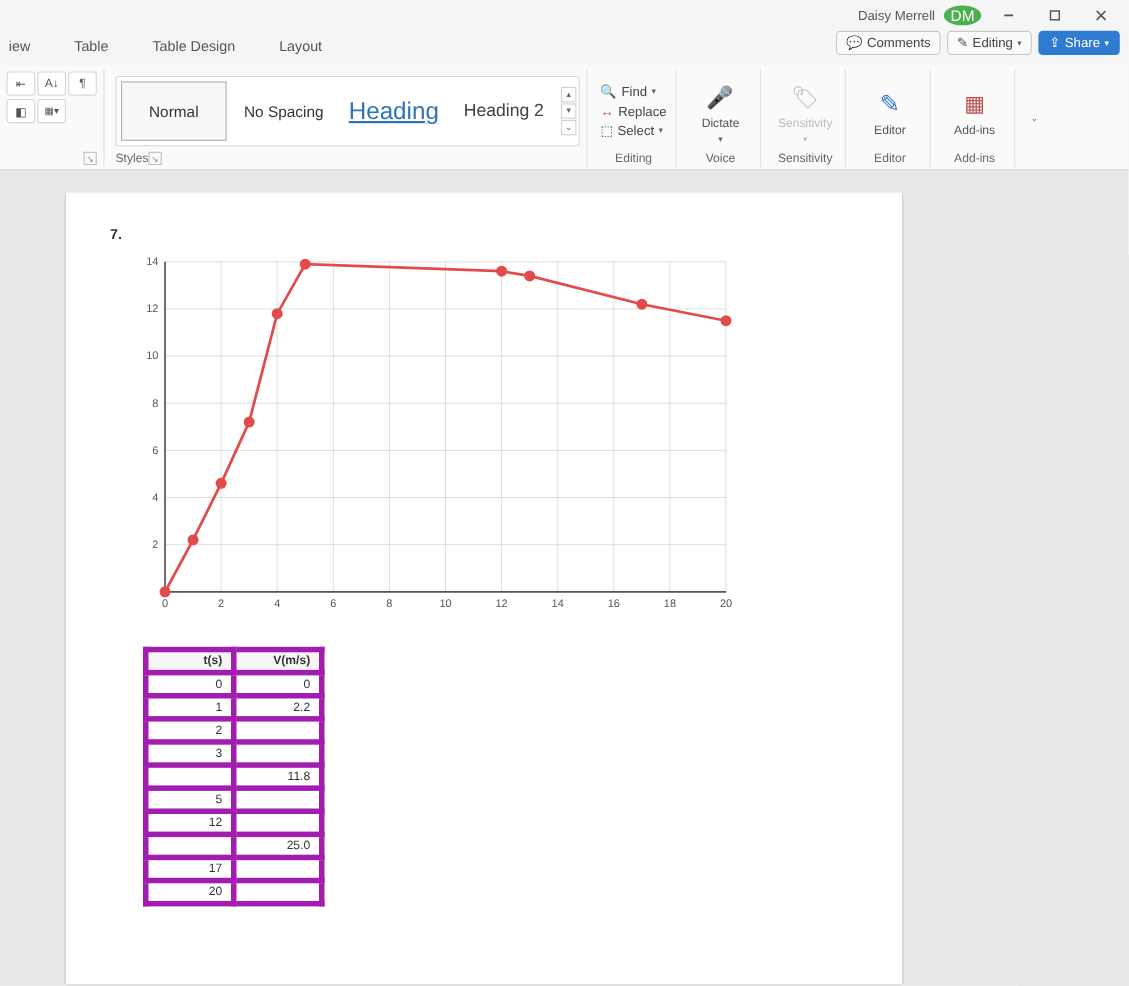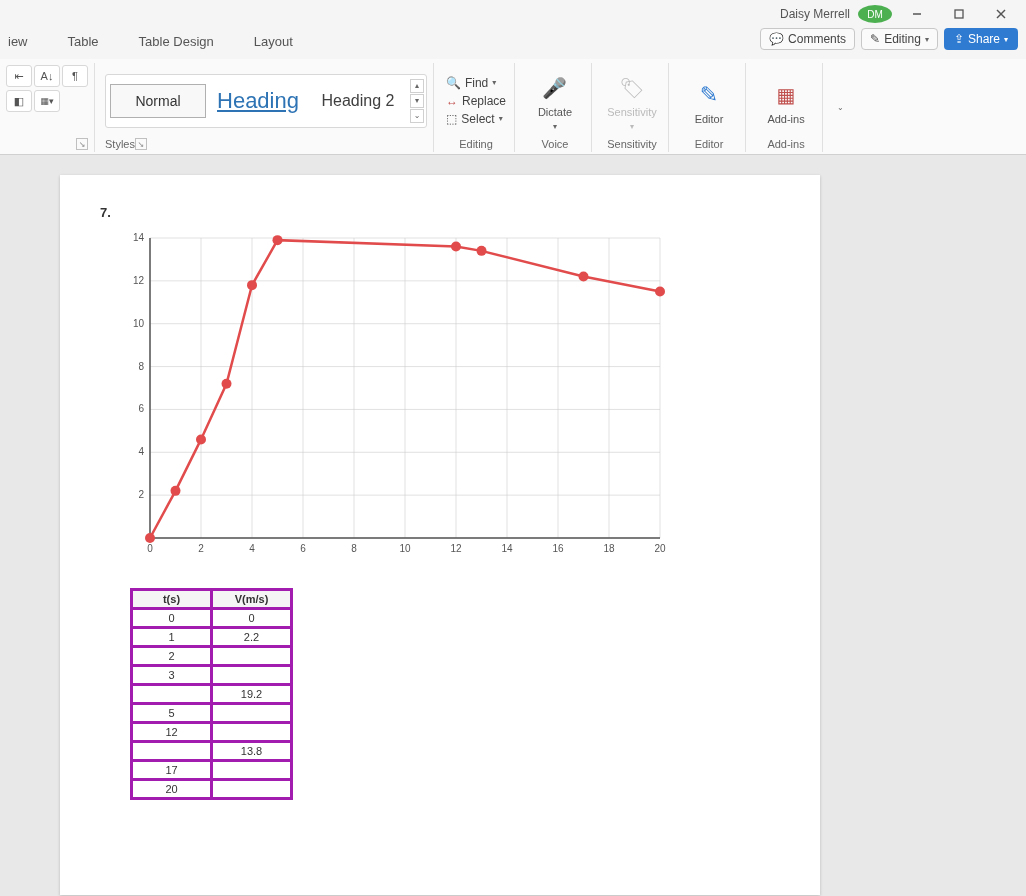--- a/index.html
+++ b/index.html
@@ -18,21 +18,21 @@
     justify-content: flex-end;
     align-items: center;
     height: 28px;
     background: #f5f5f5;
     padding: 12px 8px;
     gap: 8px;
   }
   .titlebar .user { color: #555; font-size: 12px; }
   .titlebar .avatar {
     width: 34px; height: 18px; border-radius: 50%;
-    background: #4caf50; color: #fff; font-size: 10px;
+    background: #4caf50; color: #fff; font-size: 14px;
     display: flex; align-items: center; justify-content: center;
   }
   .winbtn { width: 34px; height: 22px; display: flex; align-items: center; justify-content: center; color: #555; }
   .winbtn svg { stroke: #555; }
   
   .tabs {
     display: flex;
     gap: 32px;
     padding: 4px 12px 8px 4px;
     background: #f5f5f5;
@@ -87,21 +87,21 @@
   }
   .para-icons { display: flex; flex-direction: column; gap: 2px; }
   .para-icons .row { display: flex; gap: 2px; }
   
   .styles-gallery {
     display: flex; align-items: center; gap: 4px;
     border: 1px solid #d8d8d8; border-radius: 3px;
     padding: 4px 2px 4px 4px; background: #fff;
   }
   .style-item {
-    width: 96px; height: 34px;
+    width: 96px; height: 54px;
     display: flex; align-items: center; justify-content: center;
     border: 1px solid transparent;
     font-size: 14px; color: #333;
   }
   .style-item.sel { border: 1px solid #b0b0b0; background: #f8f8f8; }
   .style-item.heading1 { font-size: 22px; color: #2e74b5; font-family: "Calibri Light", sans-serif; text-decoration: underline; }
   .style-item.heading2 { font-size: 16px; color: #404040; font-family: "Calibri Light", sans-serif; }
   .gallery-spin { display: flex; flex-direction: column; gap: 1px; }
   .gallery-spin .carrot {
     width: 14px; height: 14px; border: 1px solid #d0d0d0;
@@ -146,23 +146,23 @@
   .pt { fill: #e14b4b; }
   .tick { font-size: 10px; fill: #555; }
   
   table.dtab {
     border-collapse: collapse;
     margin-top: 20px;
     margin-left: 30px;
     font-size: 11px;
   }
   table.dtab th, table.dtab td {
-    border: 3px solid #a21caf;
+    border: 5px solid #a21caf;
     padding: 2px 8px;
-    text-align: center;
+    text-align: right;
     min-width: 80px;
     height: 18px;
   }
   table.dtab th { font-weight: bold; background: #f5f5f5; }
 </style>
 </head>
 <body>
 
 <div class="titlebar">
   <span class="user">Daisy Merrell</span>
@@ -225,20 +225,21 @@
         </div>
       </div>
     </div>
     <span class="corner">↘</span>
   </div>
 
   <div class="group" style="flex:0 0 auto">
     <div class="group-body">
       <div class="styles-gallery">
         <div class="style-item sel">Normal</div>
+        <div class="style-item">No Spacing</div>
         <div class="style-item heading1">Heading</div>
         <div class="style-item heading2">Heading 2</div>
         <div class="gallery-spin">
           <span class="carrot">▴</span>
           <span class="carrot">▾</span>
           <span class="carrot">⌄</span>
         </div>
       </div>
     </div>
     <div style="display:flex;width:100%;justify-content:flex-start;align-items:flex-end">
@@ -397,33 +398,33 @@
           <tr>
             <td>2</td>
             <td></td>
           </tr>
           <tr>
             <td>3</td>
             <td></td>
           </tr>
           <tr>
             <td></td>
-            <td>19.2</td>
+            <td>11.8</td>
           </tr>
           <tr>
             <td>5</td>
             <td></td>
           </tr>
           <tr>
             <td>12</td>
             <td></td>
           </tr>
           <tr>
             <td></td>
-            <td>13.8</td>
+            <td>25.0</td>
           </tr>
           <tr>
             <td>17</td>
             <td></td>
           </tr>
           <tr>
             <td>20</td>
             <td></td>
           </tr>
         </tbody>

